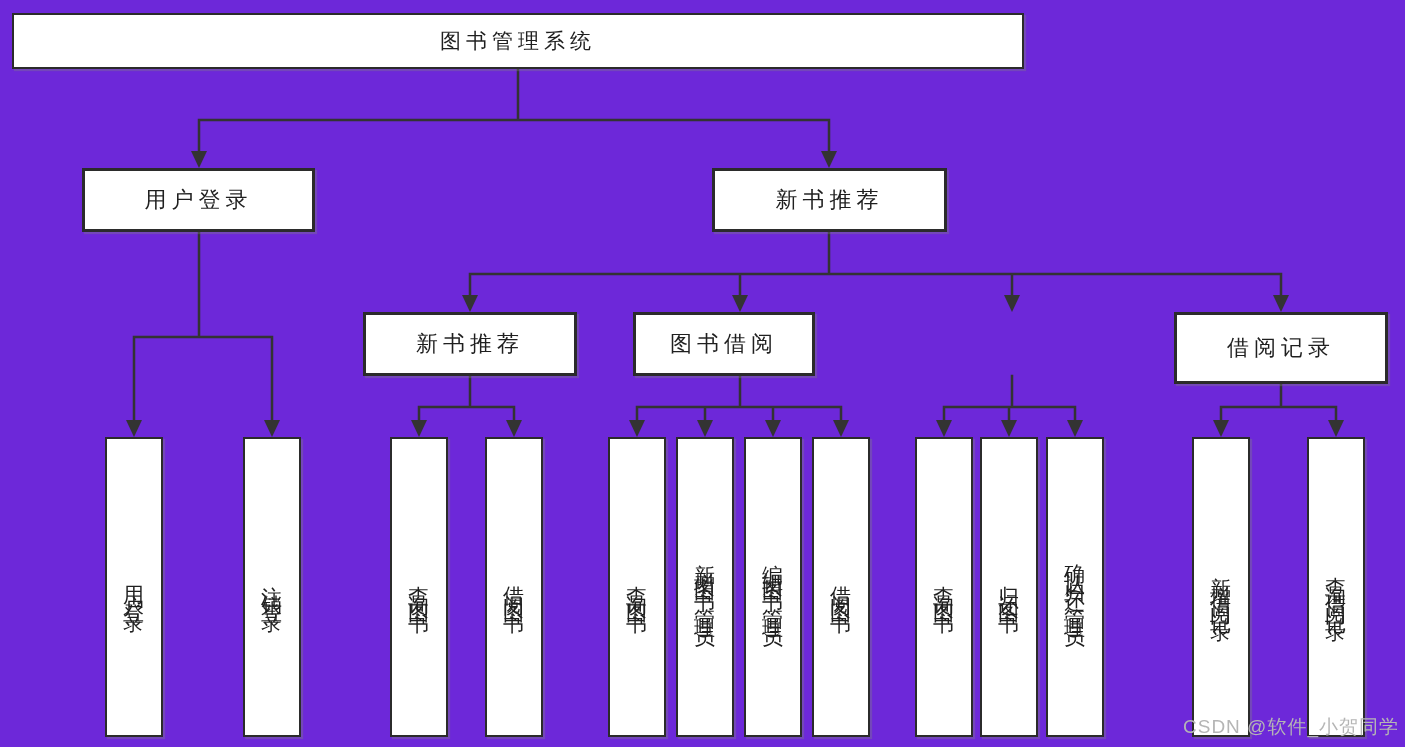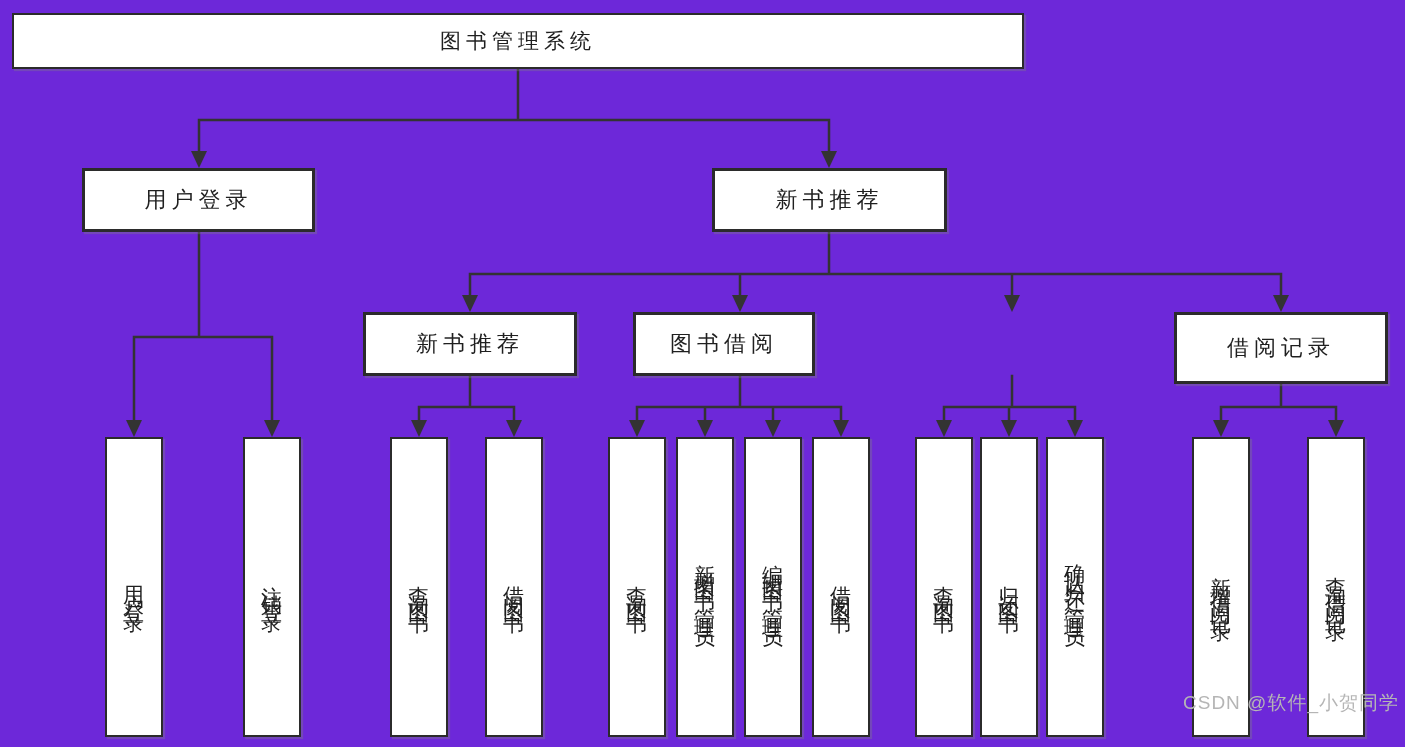--- a/index.html
+++ b/index.html
@@ -42,21 +42,21 @@
     border-width: 2px;
     font-size: 21px;
   }
   .v-node span {
     writing-mode: vertical-rl;
     letter-spacing: 9px;
     line-height: 1;
   }
   .watermark {
     position: absolute;
-    left: 1183px; top: 690px;
+    left: 1183px; top: 714px;
     font-size: 19px;
     letter-spacing: 1px;
     color: #b5b5b5;
     white-space: nowrap;
   }
 </style>
 </head>
 <body>
 
 <div class="canvas">

